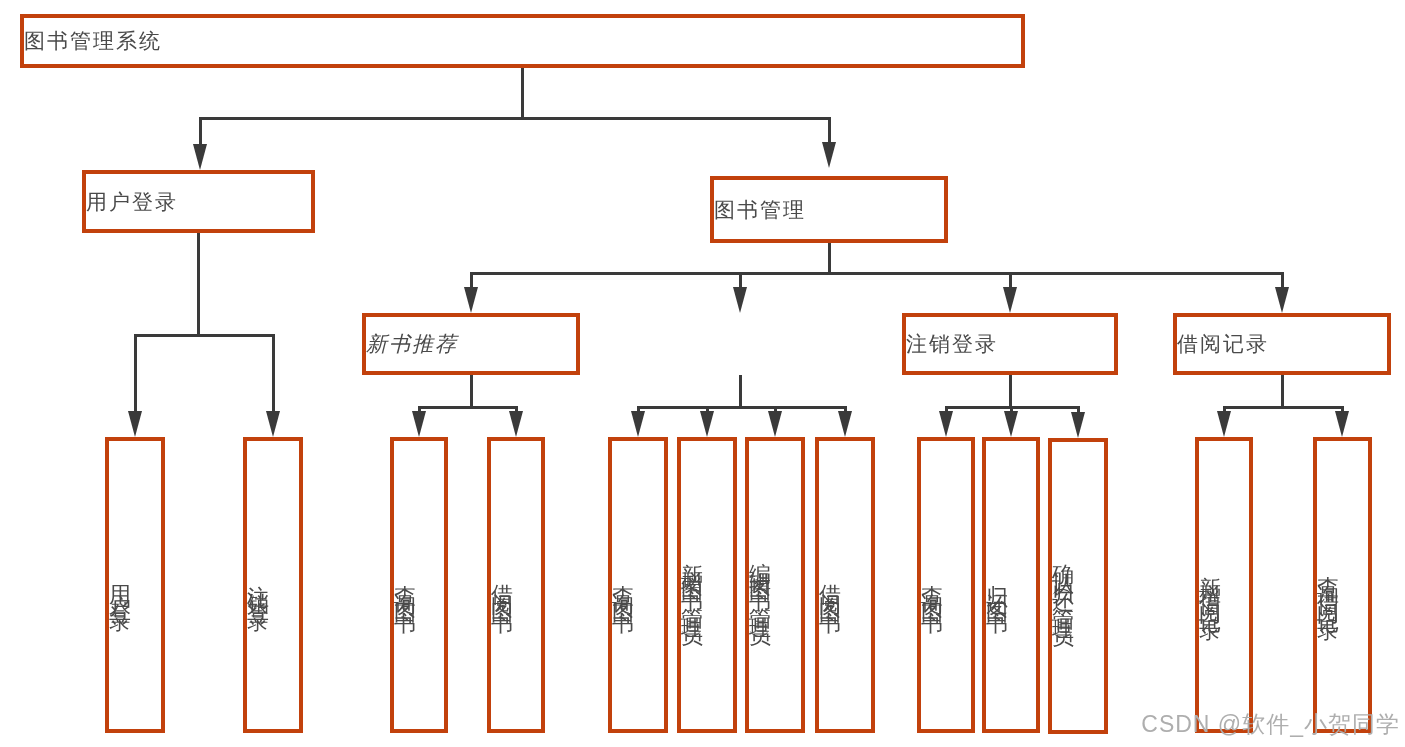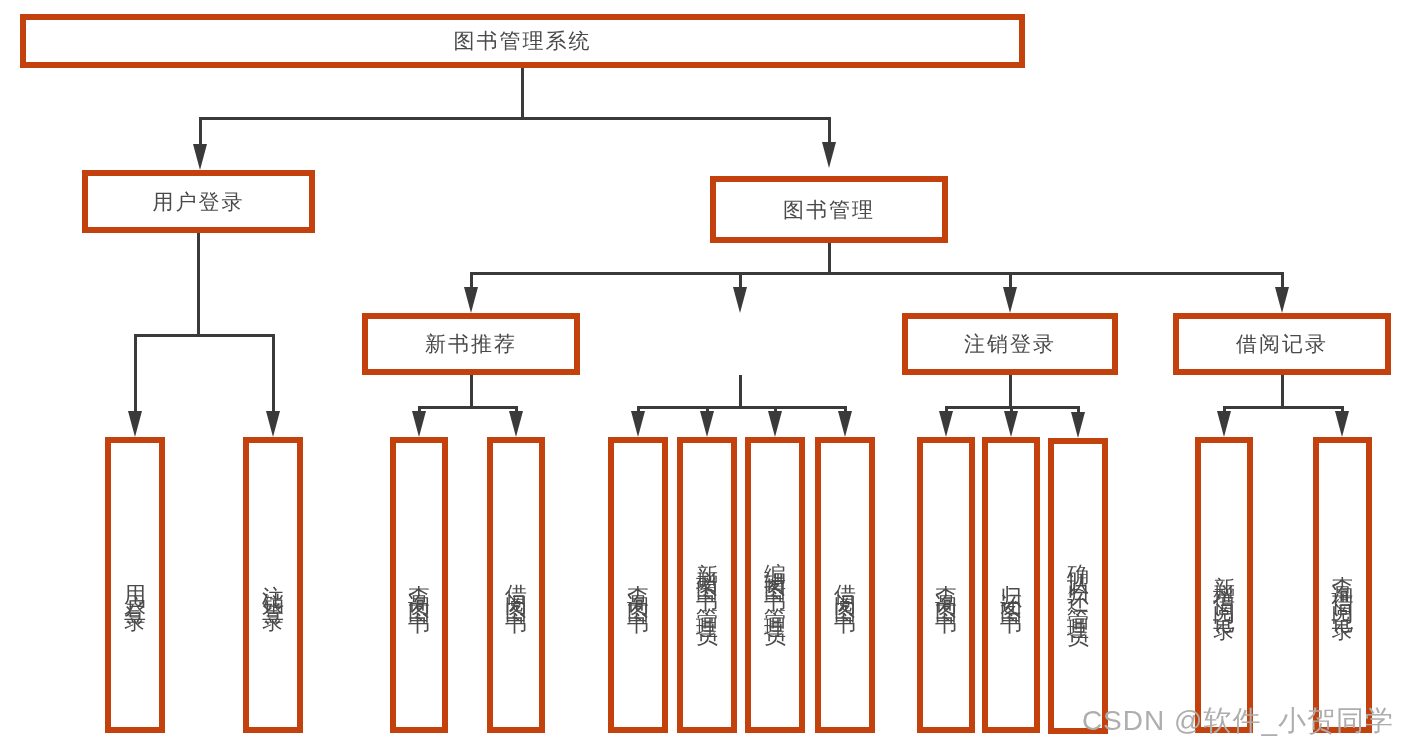--- a/index.html
+++ b/index.html
@@ -8,24 +8,23 @@
     width: 1405px;
     height: 747px;
     background: #ffffff;
     overflow: hidden;
     font-family: "Liberation Sans", "DejaVu Sans", sans-serif;
   }
   .box {
     position: absolute;
     box-sizing: border-box;
     background: #ffffff;
-    border: 6px solid #c2410c;
+    border: 4px solid #c2410c;
     display: flex;
     align-items: center;
-    justify-content: center;
     color: #4a4a4a;
     z-index: 2;
   }
   .box.h .lbl {
     font-size: 21px;
     letter-spacing: 2px;
     white-space: nowrap;
   }
   .box.v .lbl {
     writing-mode: vertical-rl;
@@ -44,44 +43,44 @@
     position: absolute;
     width: 0;
     height: 0;
     border-left: 7px solid transparent;
     border-right: 7px solid transparent;
     border-top: 26px solid #3a3a3a;
     z-index: 1;
   }
   .watermark {
     position: absolute;
-    right: 11px;
+    right: 5px;
     bottom: 7px;
-    font-size: 28px;
+    font-size: 23px;
     letter-spacing: 1px;
     color: #aeaeae;
     z-index: 5;
     white-space: nowrap;
   }
 </style>
 </head>
 <body>
 
 <div id="canvas">
   <div class="watermark">CSDN @软件_小贺同学</div>
 <div class="box h" style="left: 20px; top: 14px; width: 1005px; height: 54px;">
       <span class="lbl">图书管理系统</span>
     </div>
     <div class="box h" style="left: 82px; top: 170px; width: 233px; height: 63px;">
       <span class="lbl">用户登录</span>
     </div>
     <div class="box h" style="left: 710px; top: 176px; width: 238px; height: 67px;">
       <span class="lbl">图书管理</span>
     </div>
-    <div class="box h" style="left: 362px; top: 313px; width: 218px; height: 62px;">
+    <div class="box h" style="left: 362px; top: 313px; width: 218px; height: 62px; font-style: italic;">
       <span class="lbl">新书推荐</span>
     </div>
     <div class="box h" style="left: 902px; top: 313px; width: 216px; height: 62px;">
       <span class="lbl">注销登录</span>
     </div>
     <div class="box h" style="left: 1173px; top: 313px; width: 218px; height: 62px;">
       <span class="lbl">借阅记录</span>
     </div>
     <div class="box v" style="left: 105px; top: 437px; width: 60px; height: 296px;">
       <span class="lbl">用户登录</span>

